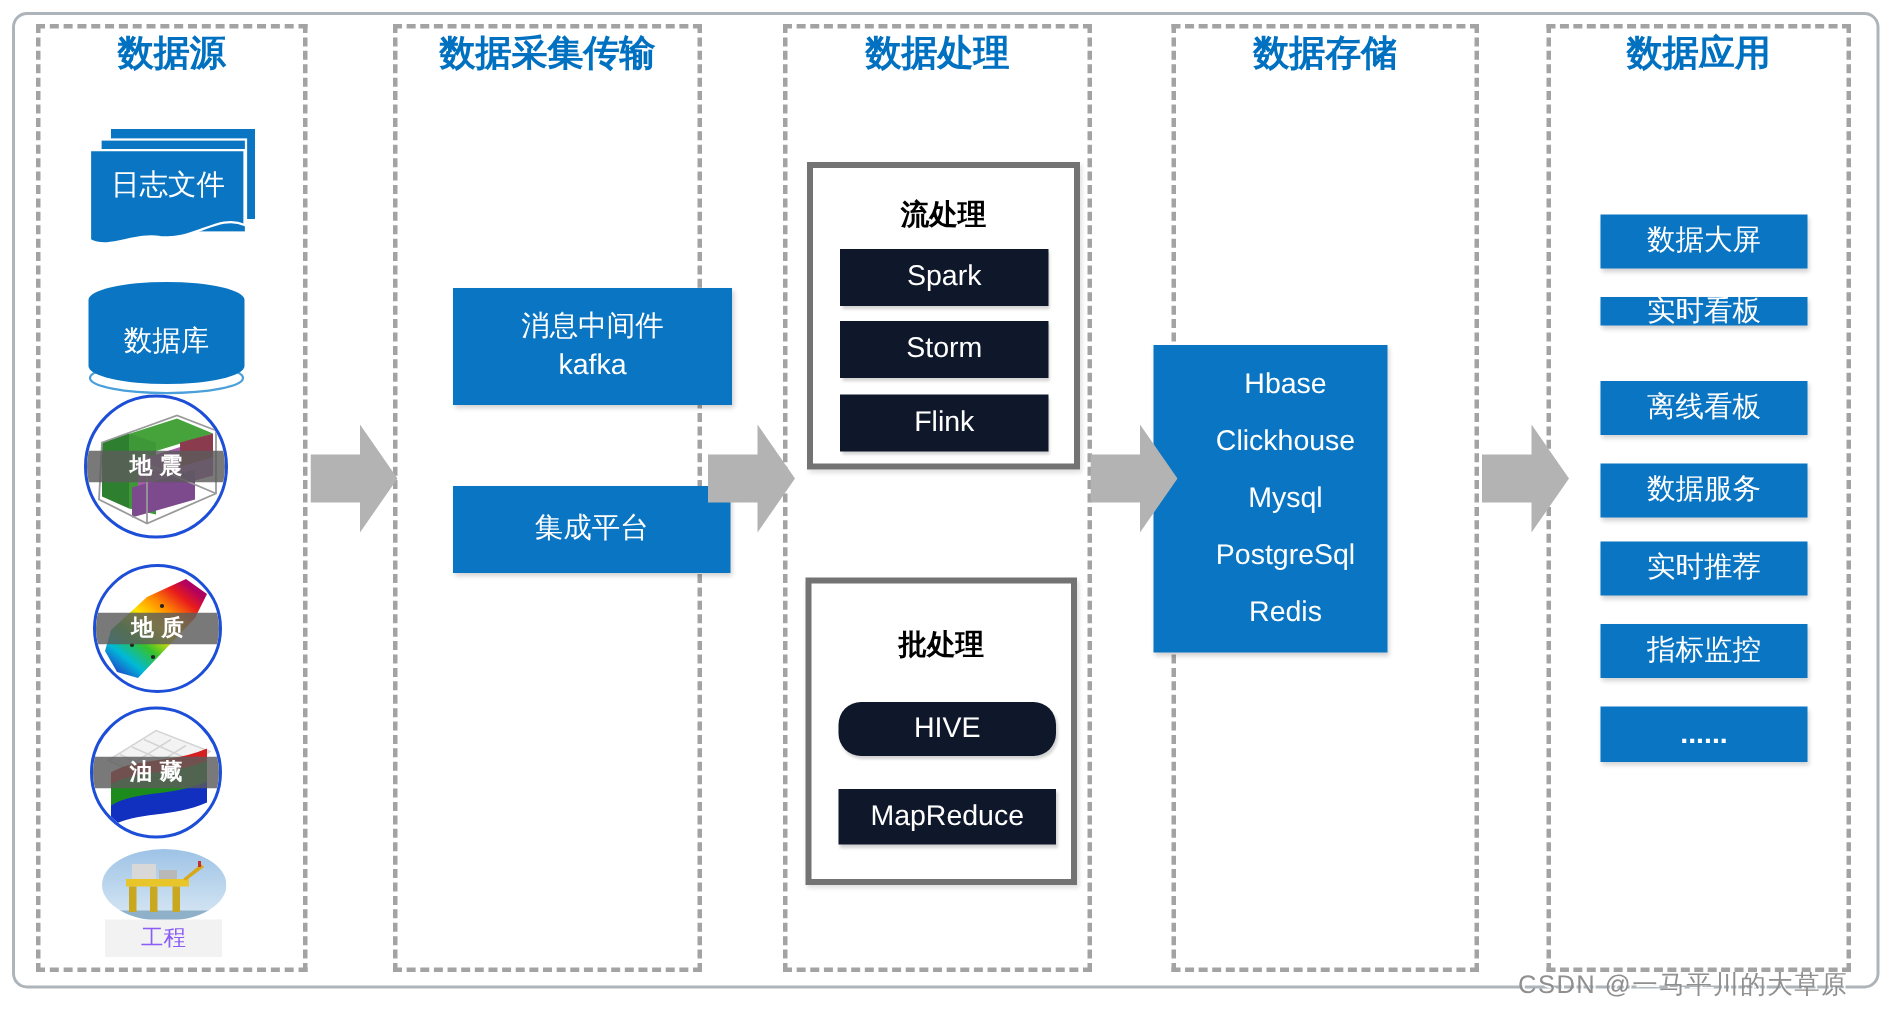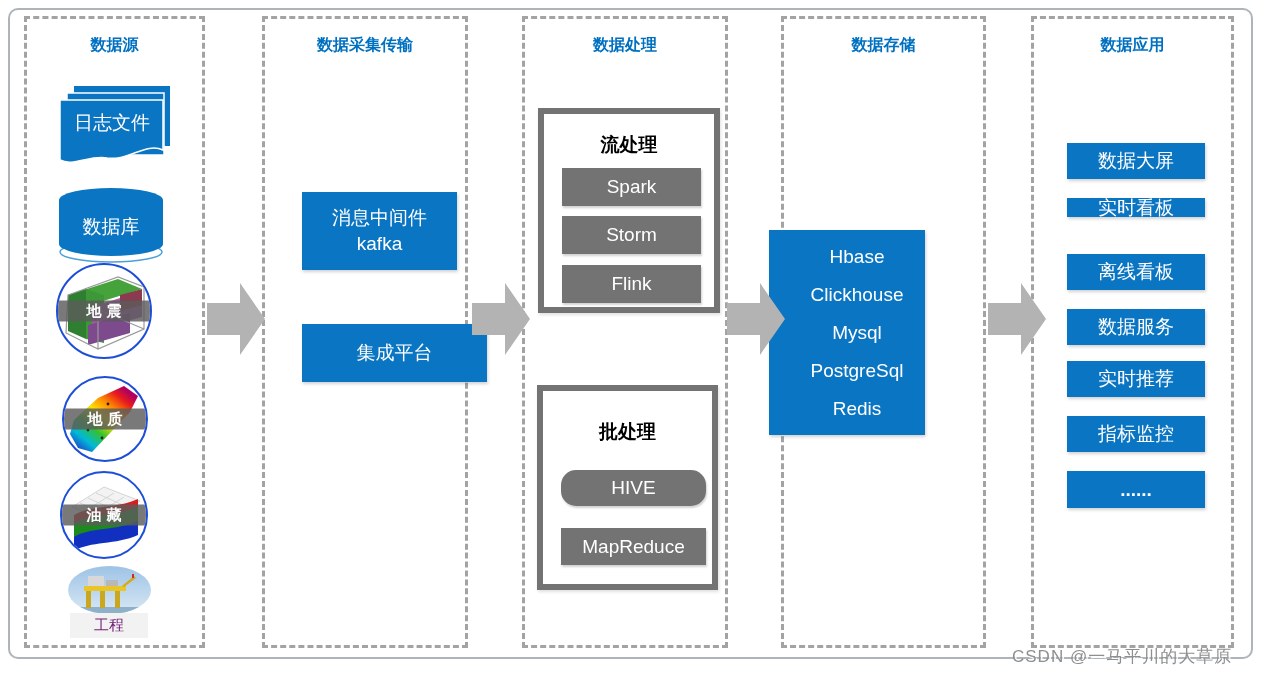--- a/index.html
+++ b/index.html
@@ -4,53 +4,53 @@
 <style>
   * { margin:0; padding:0; box-sizing:border-box; }
   body { width:1261px; height:673px; background:#fff;
          font-family:"Liberation Sans","DejaVu Sans",sans-serif; }
   #page { position:relative; width:1261px; height:673px; background:#fff; overflow:hidden; }
 
   .frame { position:absolute; left:8px; top:8px; width:1245px; height:651px;
            border:2px solid #aeb5ba; border-radius:10px; }
 
   .col { position:absolute; top:16px; height:632px; border:3px dashed #a3a3a3; background:transparent; }
-  .col-title { margin-top:16px; text-align:center; font-size:16px; font-weight:bold; color:#0070C0; }
+  .col-title { margin-top:0; text-align:center; font-size:24px; font-weight:bold; color:#0070C0; }
 
   .arrow { position:absolute; top:283px; width:58px; height:72px; }
 
   .bluebox { position:absolute; background:#0A75C2; color:#fff; display:flex; flex-direction:column;
              align-items:center; justify-content:center; text-align:center; font-size:19px;
              box-shadow:1px 2px 3px rgba(0,0,0,0.18); line-height:1.35; }
 
-  .innerbox { position:absolute; background:#fff; border:6px solid #737373;
+  .innerbox { position:absolute; background:#fff; border:4px solid #737373;
               box-shadow:1px 2px 3px rgba(0,0,0,0.12); }
   .inner-title { position:absolute; left:0; right:0; text-align:center; color:#000;
                  font-weight:bold; font-size:19px; }
-  .inner-btn { position:absolute; background:#737373; color:#fff; display:flex; align-items:center;
+  .inner-btn { position:absolute; background:#0f172a; color:#fff; display:flex; align-items:center;
                justify-content:center; font-size:19px; box-shadow:1px 2px 2px rgba(0,0,0,0.18); }
 
   .storage-line { line-height:38px; }
 
   
   .logstack { position:absolute; left:60px; top:86px; width:115px; height:92px; }
   .logstack .lbl { position:absolute; left:0; top:24px; width:104px; text-align:center;
                    color:#fff; font-size:19px; }
   .cylinder { position:absolute; left:58px; top:186px; width:106px; height:80px; }
   .cylinder .lbl { position:absolute; left:0; top:28px; width:106px; text-align:center;
                    color:#fff; font-size:19px; }
   .pcircle { position:absolute; border-radius:50%; border:2px solid #1d4ed8; overflow:hidden; background:#fff; }
   .pcircle svg { position:absolute; left:0; top:0; }
   .pband { position:absolute; left:-3px; right:-3px; top:50%; transform:translateY(-50%); height:21px;
            background:rgba(92,92,92,0.82); color:#fff; font-weight:bold; font-size:15px; letter-spacing:5px;
            display:flex; align-items:center; justify-content:center; text-indent:5px; }
   .eoval { position:absolute; left:68px; top:566px; width:83px; height:48px; border-radius:50%;
            overflow:hidden; }
   .elabel { position:absolute; left:70px; top:613px; width:78px; height:25px; background:#f2f2f2;
-            color:#701a75; font-size:15px; display:flex; align-items:center; justify-content:center; }
+            color:#8b5cf6; font-size:15px; display:flex; align-items:center; justify-content:center; }
 
   .watermark { position:absolute; left:1012px; top:645px; width:236px; font-size:17px; color:#8f8f8f;
                text-shadow:2px 2px 0 rgba(255,255,255,0.95); letter-spacing:1px; white-space:nowrap; }
 </style>
 </head>
 <body>
 
 <div id="page">
 
   <div class="frame"></div>
@@ -143,21 +143,21 @@
       <rect x="38" y="14" width="12" height="6" fill="#b8b8b8"></rect>
       <path d="M54,20 66,10 68,12 56,21 Z" fill="#d8a818"></path>
       <rect x="64" y="8" width="2" height="4" fill="#c03030"></rect>
     </svg>
   </div>
   <div class="elabel">工程</div>
 
   <div class="col" style="left:262px;width:206px;">
     <div class="col-title">数据采集传输</div>
   </div>
-  <div class="bluebox" style="left:302px;top:192px;width:155px;height:78px;">
+  <div class="bluebox" style="left:302px;top:192px;width:186px;height:78px;">
     <span>消息中间件</span>
     <span>kafka</span>
   </div>
   <div class="bluebox" style="left:302px;top:324px;width:185px;height:58px;">
     <span>集成平台</span>
   </div>
 
   <div class="col" style="left:522px;width:206px;">
     <div class="col-title">数据处理</div>
   </div>

